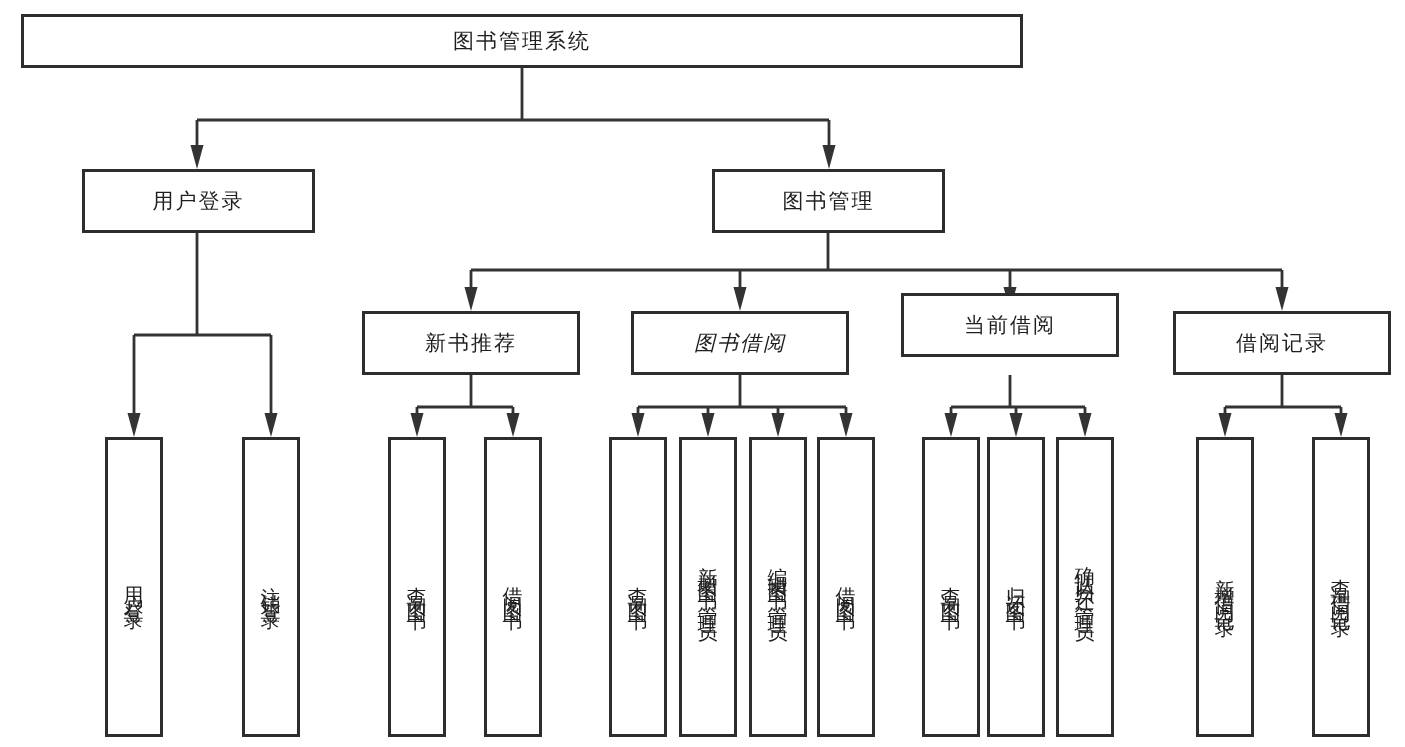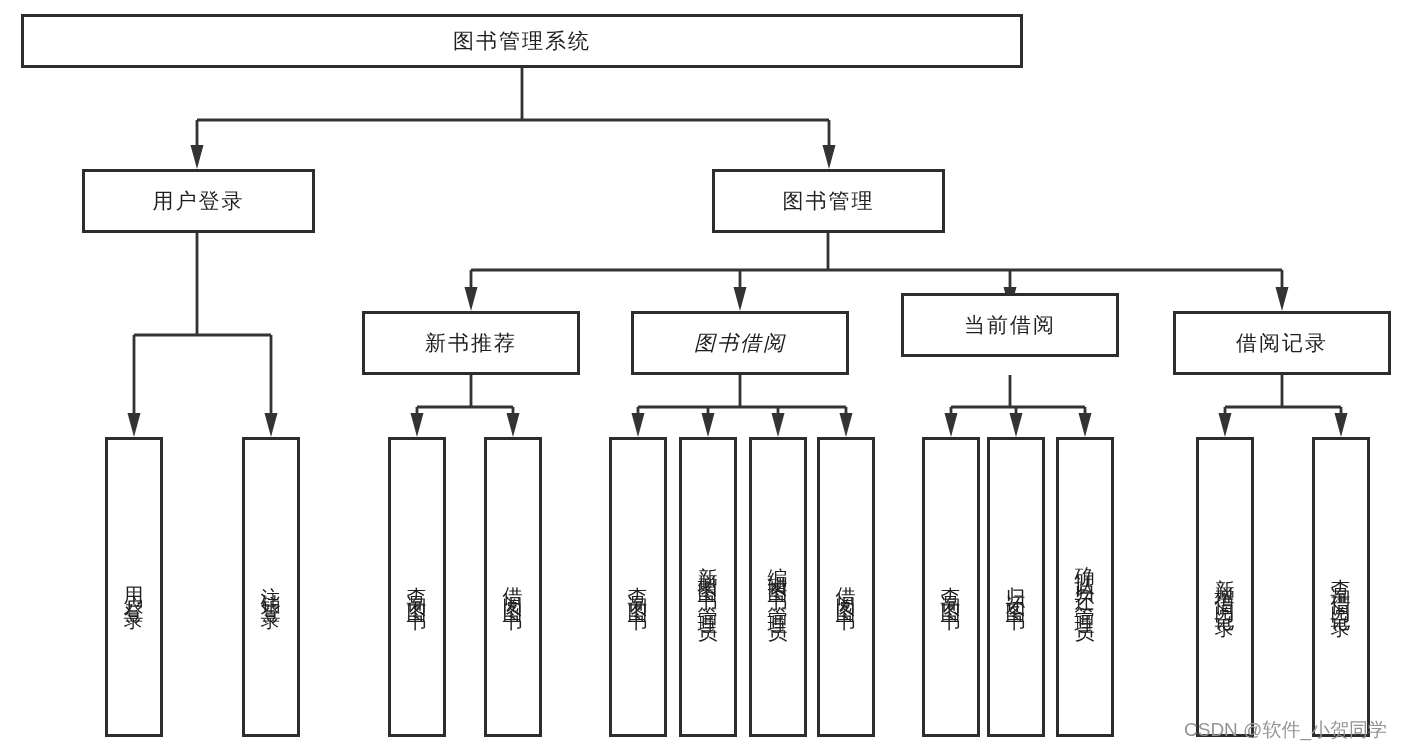--- a/index.html
+++ b/index.html
@@ -153,14 +153,13 @@
     <span class="v-label">确认归还（管理员）</span>
   </div>
 
   <div class="box" style="left:1196px;top:437px;width:58px;height:300px;">
     <span class="v-label">新增借阅记录</span>
   </div>
   <div class="box" style="left:1312px;top:437px;width:58px;height:300px;">
     <span class="v-label">查询借阅记录</span>
   </div>
 
-  <div class="watermark">CSDN @软件_小贺同学</div>
 </div>
 
 </body></html>

